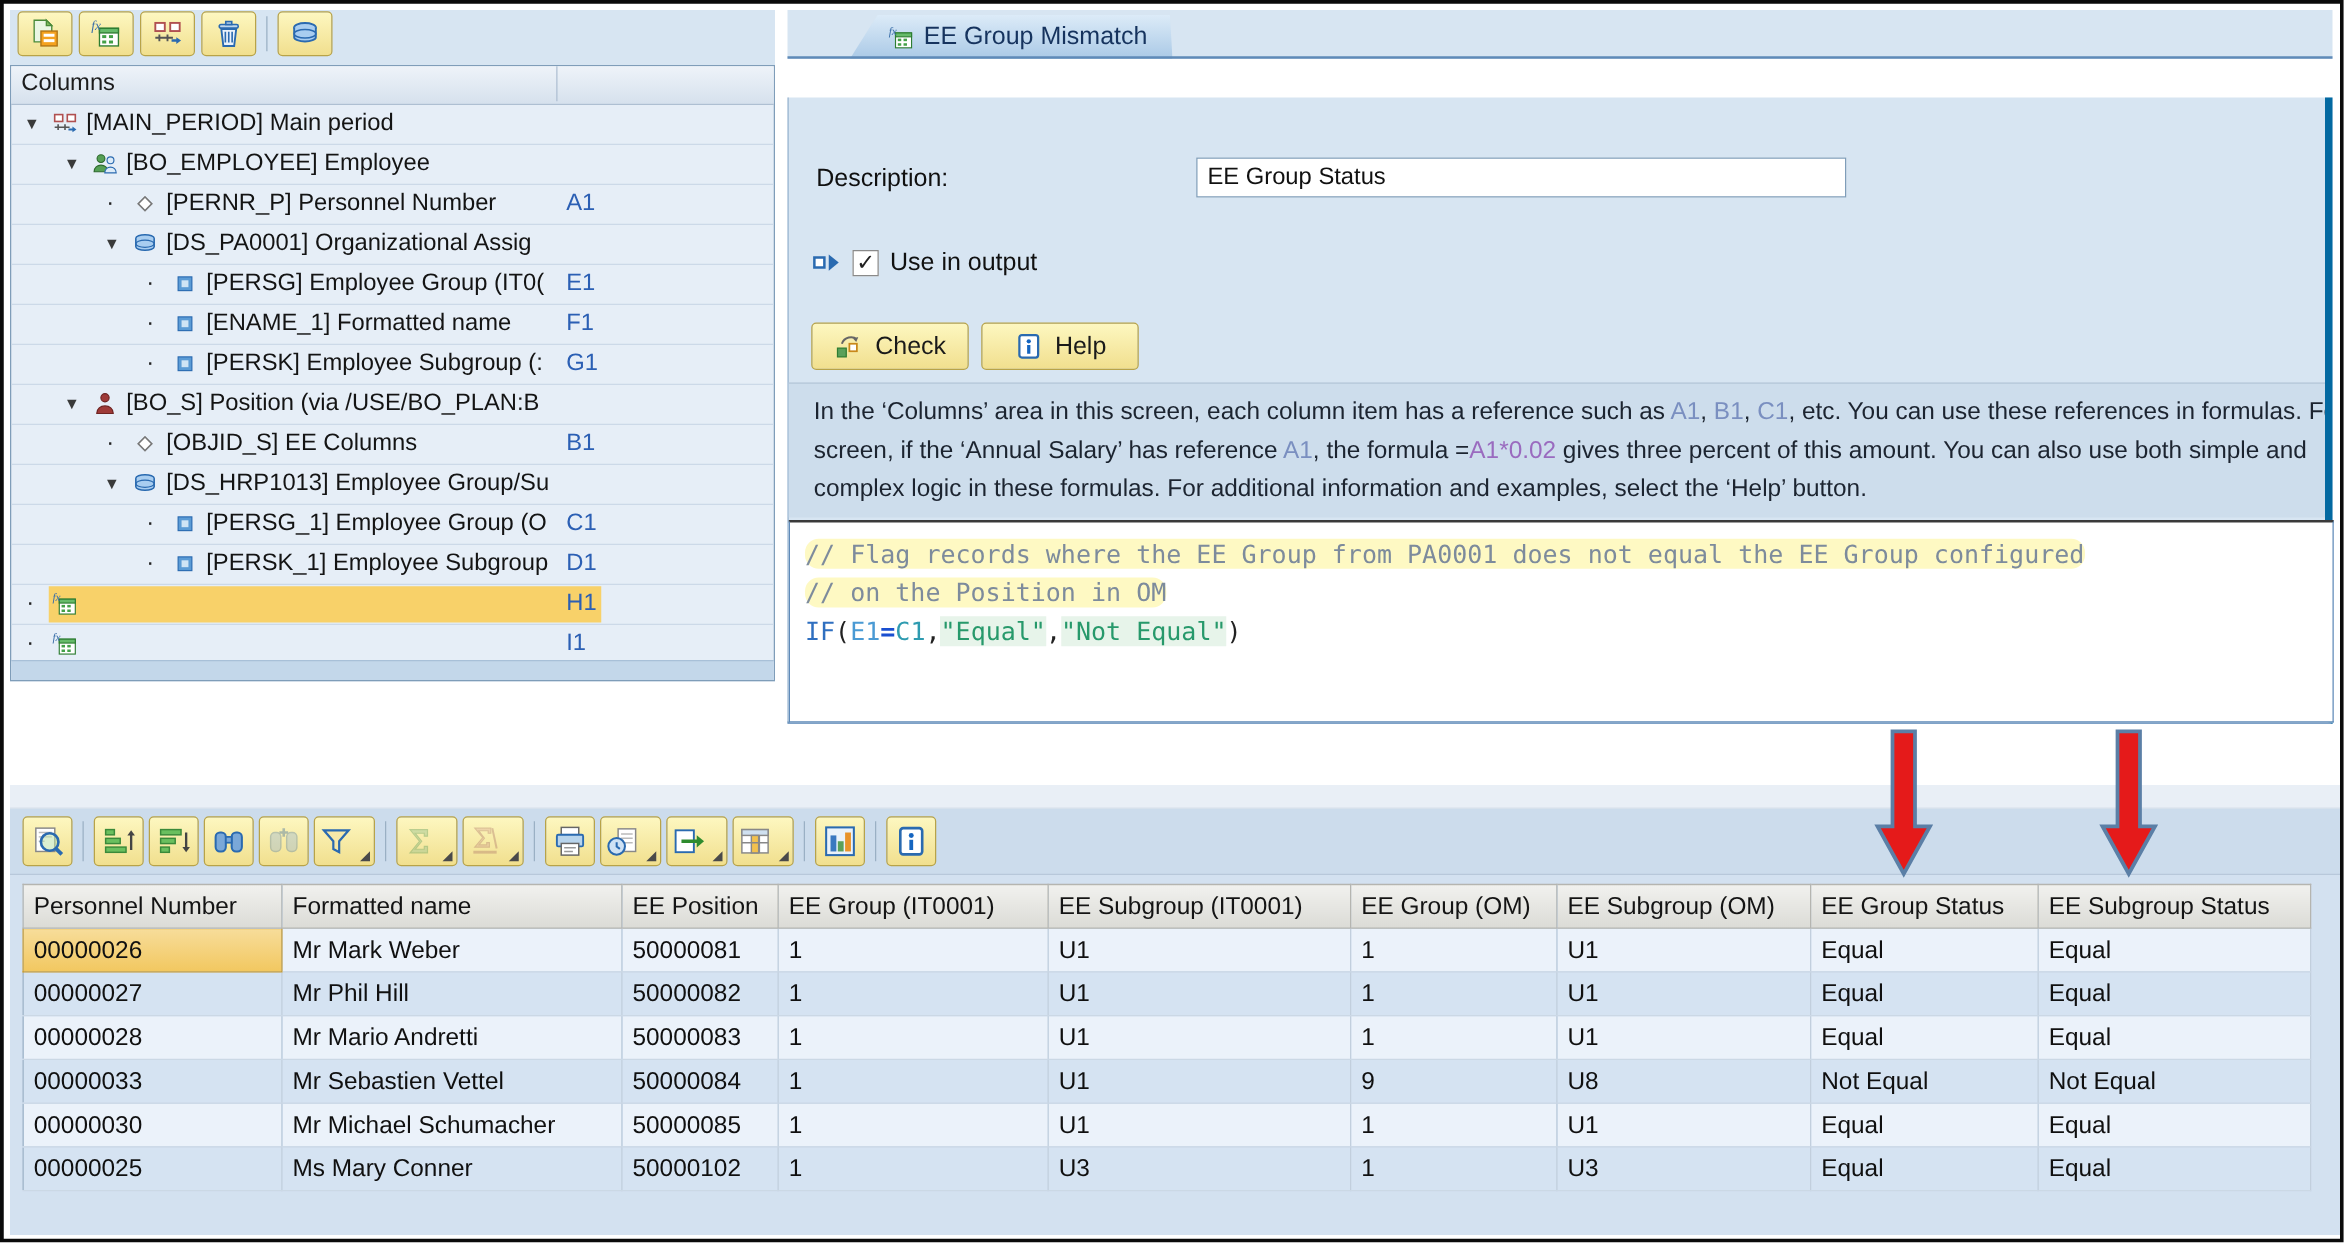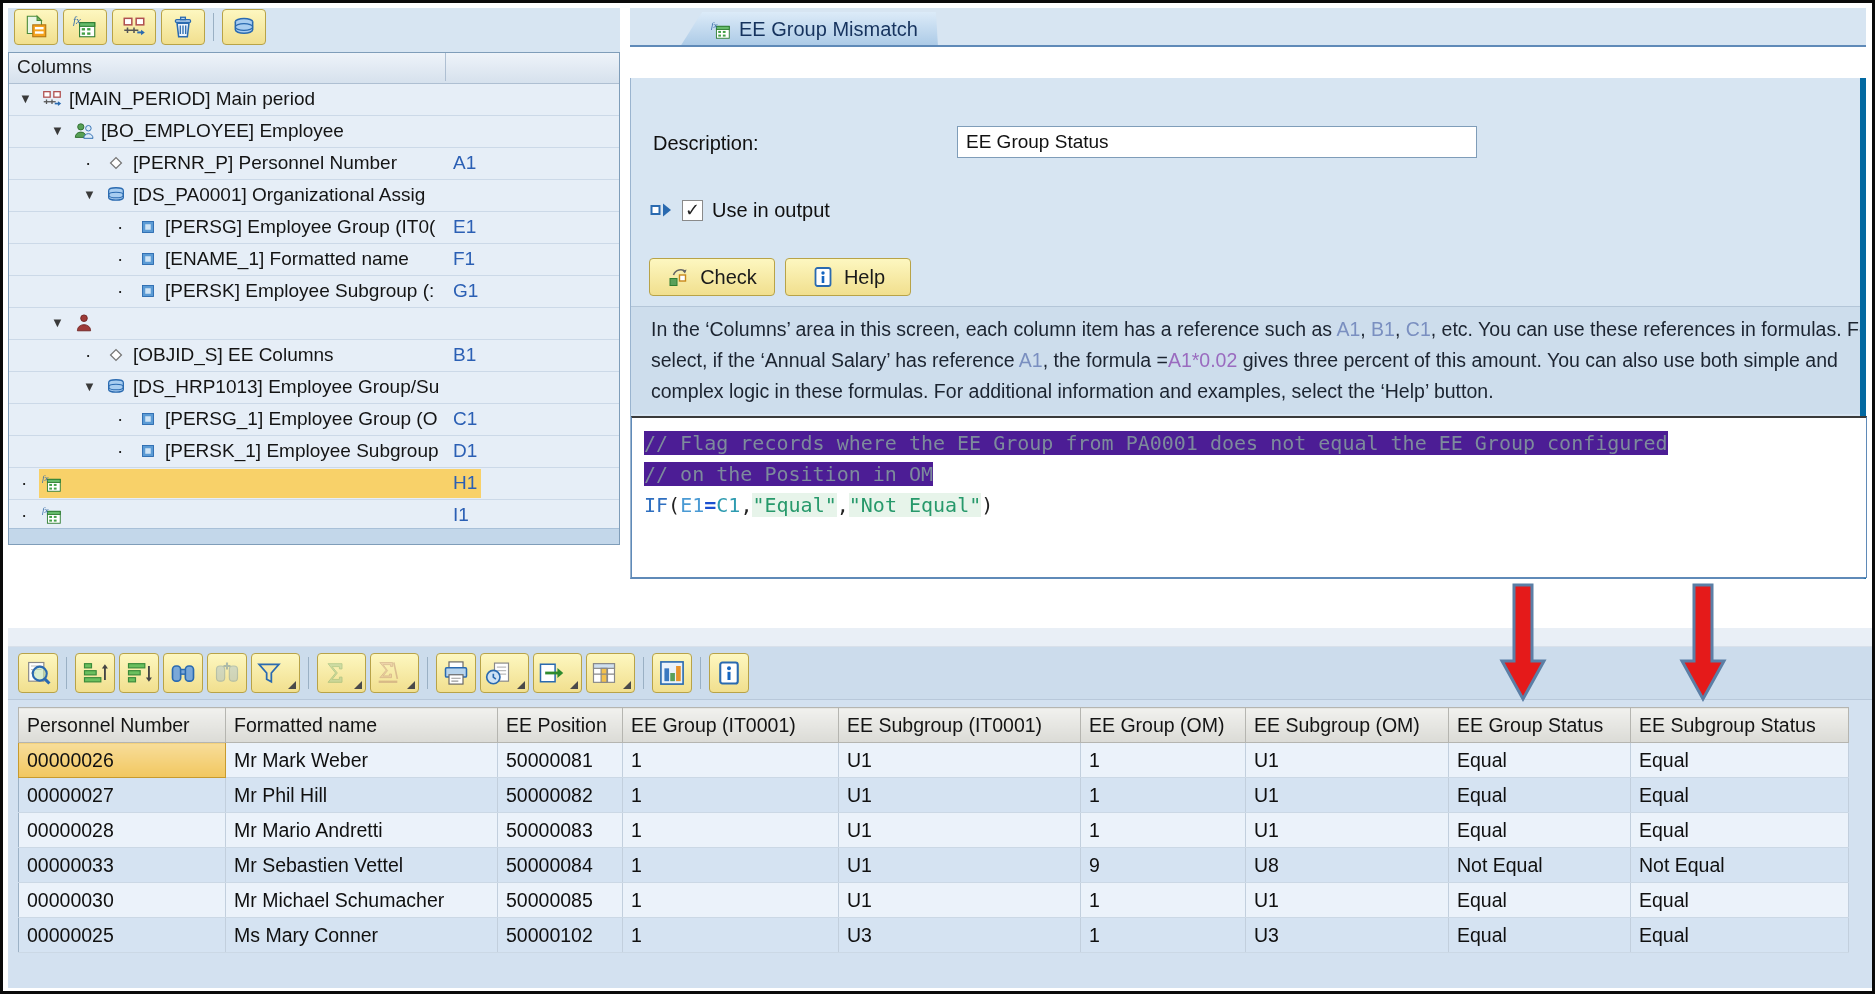--- a/index.html
+++ b/index.html
@@ -56,21 +56,21 @@
         font-size:20px;color:#1a1a1a;padding:0 14px;cursor:pointer;}
   .ybtn .icon{width:24px;height:24px;}
   .info-area{position:absolute;left:0;top:228px;width:100%;height:108px;box-sizing:border-box;
              background:#cdddec;border-top:1px solid #b4c6d8;padding:7px 0 0 20px;overflow:hidden;}
   .info-line{white-space:nowrap;font-size:19.5px;line-height:31px;color:#1c2430;}
   .seg-ref{color:#7a8fc0;}
   .seg-expr{color:#9a6bbf;}
   .code-box{position:absolute;left:0;top:338px;width:1236px;height:162px;box-sizing:border-box;background:#fff;
             border:1px solid #5f8ab8;border-top:2px solid #3a3a3a;padding:10px 12px;
             font-family:"DejaVu Sans Mono",monospace;font-size:20px;line-height:31px;overflow:hidden;cursor:text;}
-  .c-comment{color:#7d8b9c;background:#4c1d95;}
+  .c-comment{color:#7d8b9c;background:#fef9c3;border-radius:11px;}
   .c-kw{color:#2f6fc0;}
   .c-ref1{color:#4a9ad4;}
   .c-op{color:#1a4fd0;font-weight:bold;}
   .c-ref2{color:#2e9bb0;}
   .c-str{color:#27996b;background:#e7f4ea;}
   .c-punct{color:#222;}
 
   
   .results-area{position:absolute;left:5px;top:625px;width:1865px;height:360px;background:#d3e1f0;}
   .res-topstrip{height:18px;background:#e9eff6;border-bottom:1px solid #d8e0ea;}
@@ -236,20 +236,21 @@
               </svg></span>
             <span class="tree-label" style="left:156px;width:284px">[PERSK] Employee Subgroup (:</span>
             <span class="tree-ref">G1</span>
           </div>
           <div class="tree-row">
             <span class="twisty" style="left:42px">▼</span>
             <span class="node-icon" style="left:64px"><svg viewBox="0 0 24 24">
                 <circle cx="12" cy="6.8" r="3.6" fill="#9e3a38" stroke="#6e2422"></circle>
                 <path d="M4.8 20.5c0-4.2 3.2-6.6 7.2-6.6s7.2 2.4 7.2 6.6z" fill="#9e3a38" stroke="#6e2422"></path>
               </svg></span>
+            <span class="tree-label" style="left:92px;width:348px">[BO_S] Position (via /USE/BO_PLAN:B</span>
             <span class="tree-ref"></span>
           </div>
           <div class="tree-row">
             <span class="bullet" style="left:76px">·</span>
             <span class="node-icon" style="left:96px"><svg viewBox="0 0 24 24">
                 <rect x="7.8" y="7.8" width="8.4" height="8.4" transform="rotate(45 12 12)" fill="#fff" stroke="#777" stroke-width="1.4"></rect>
               </svg></span>
             <span class="tree-label" style="left:124px;width:316px">[OBJID_S] EE Columns</span>
             <span class="tree-ref">B1</span>
           </div>
@@ -360,21 +361,21 @@
                 <rect x="4.5" y="3" width="15" height="18" rx="2" fill="#fff" stroke="#2a6ab0" stroke-width="1.8"></rect>
                 <circle cx="12" cy="8" r="1.7" fill="#1565c0"></circle>
                 <rect x="10.7" y="11" width="2.6" height="7" fill="#1565c0"></rect>
               </svg>
             </span>
           <span>Help</span>
         </div>
       </div>
       <div class="info-area" id="info-area">
           <div class="info-line"><span class="seg-plain">In the ‘Columns’ area in this screen, each column item has a reference such as </span><span class="seg-ref">A1</span><span class="seg-plain">, </span><span class="seg-ref">B1</span><span class="seg-plain">, </span><span class="seg-ref">C1</span><span class="seg-plain">, etc. You can use these references in formulas. For</span></div>
-          <div class="info-line"><span class="seg-plain">select, if the ‘Annual Salary’ has reference </span><span class="seg-ref">A1</span><span class="seg-plain">, the formula =</span><span class="seg-expr">A1*0.02</span><span class="seg-plain"> gives three percent of this amount. You can also use both simple and</span></div>
+          <div class="info-line"><span class="seg-plain">screen, if the ‘Annual Salary’ has reference </span><span class="seg-ref">A1</span><span class="seg-plain">, the formula =</span><span class="seg-expr">A1*0.02</span><span class="seg-plain"> gives three percent of this amount. You can also use both simple and</span></div>
           <div class="info-line"><span class="seg-plain">complex logic in these formulas. For additional information and examples, select the ‘Help’ button.</span></div>
         </div>
       <div class="code-box" id="code-box">
           <div class="code-line"><span class="c-comment">// Flag records where the EE Group from PA0001 does not equal the EE Group configured</span></div>
           <div class="code-line"><span class="c-comment">// on the Position in OM</span></div>
           <div class="code-line"><span class="c-kw">IF</span><span class="c-punct">(</span><span class="c-ref1">E1</span><span class="c-op">=</span><span class="c-ref2">C1</span><span class="c-punct">,</span><span class="c-str">"Equal"</span><span class="c-punct">,</span><span class="c-str">"Not Equal"</span><span class="c-punct">)</span></div>
         </div>
     </div>
   </div>
 

